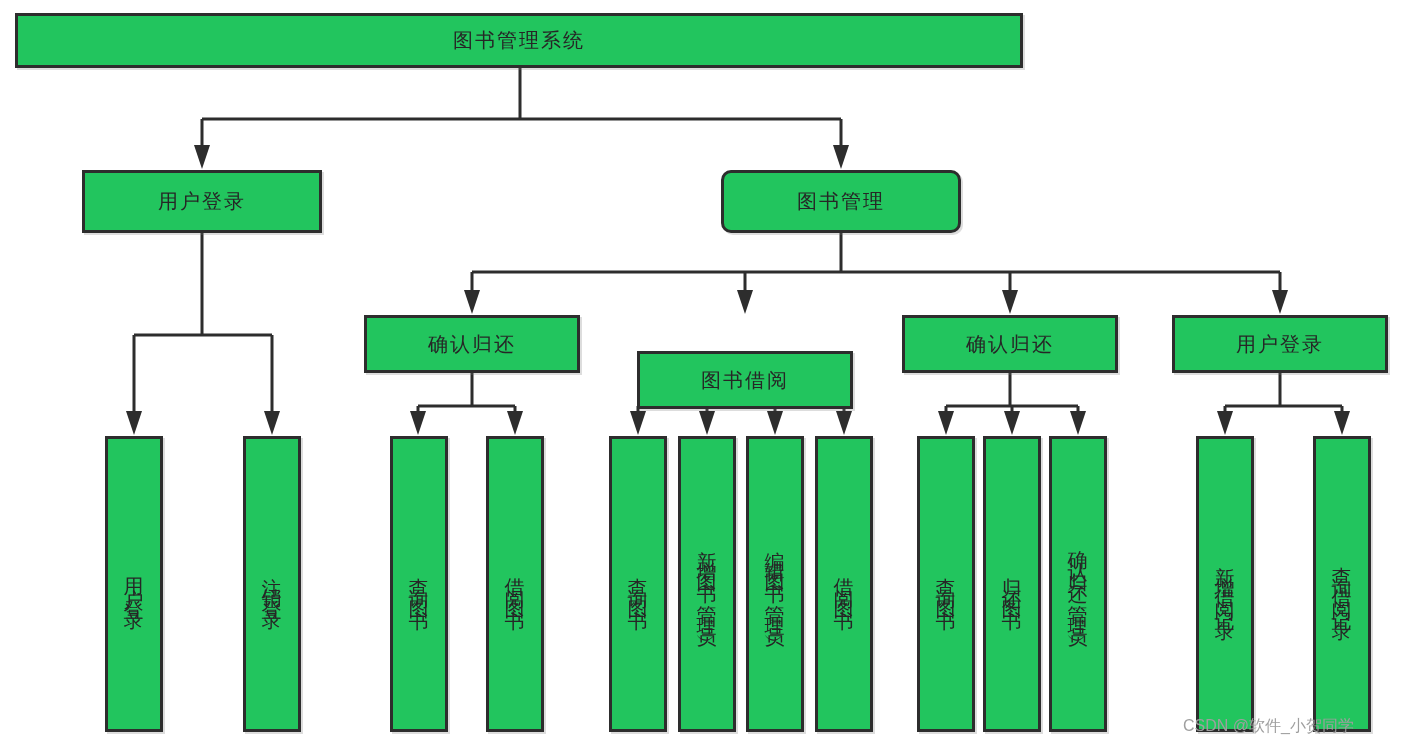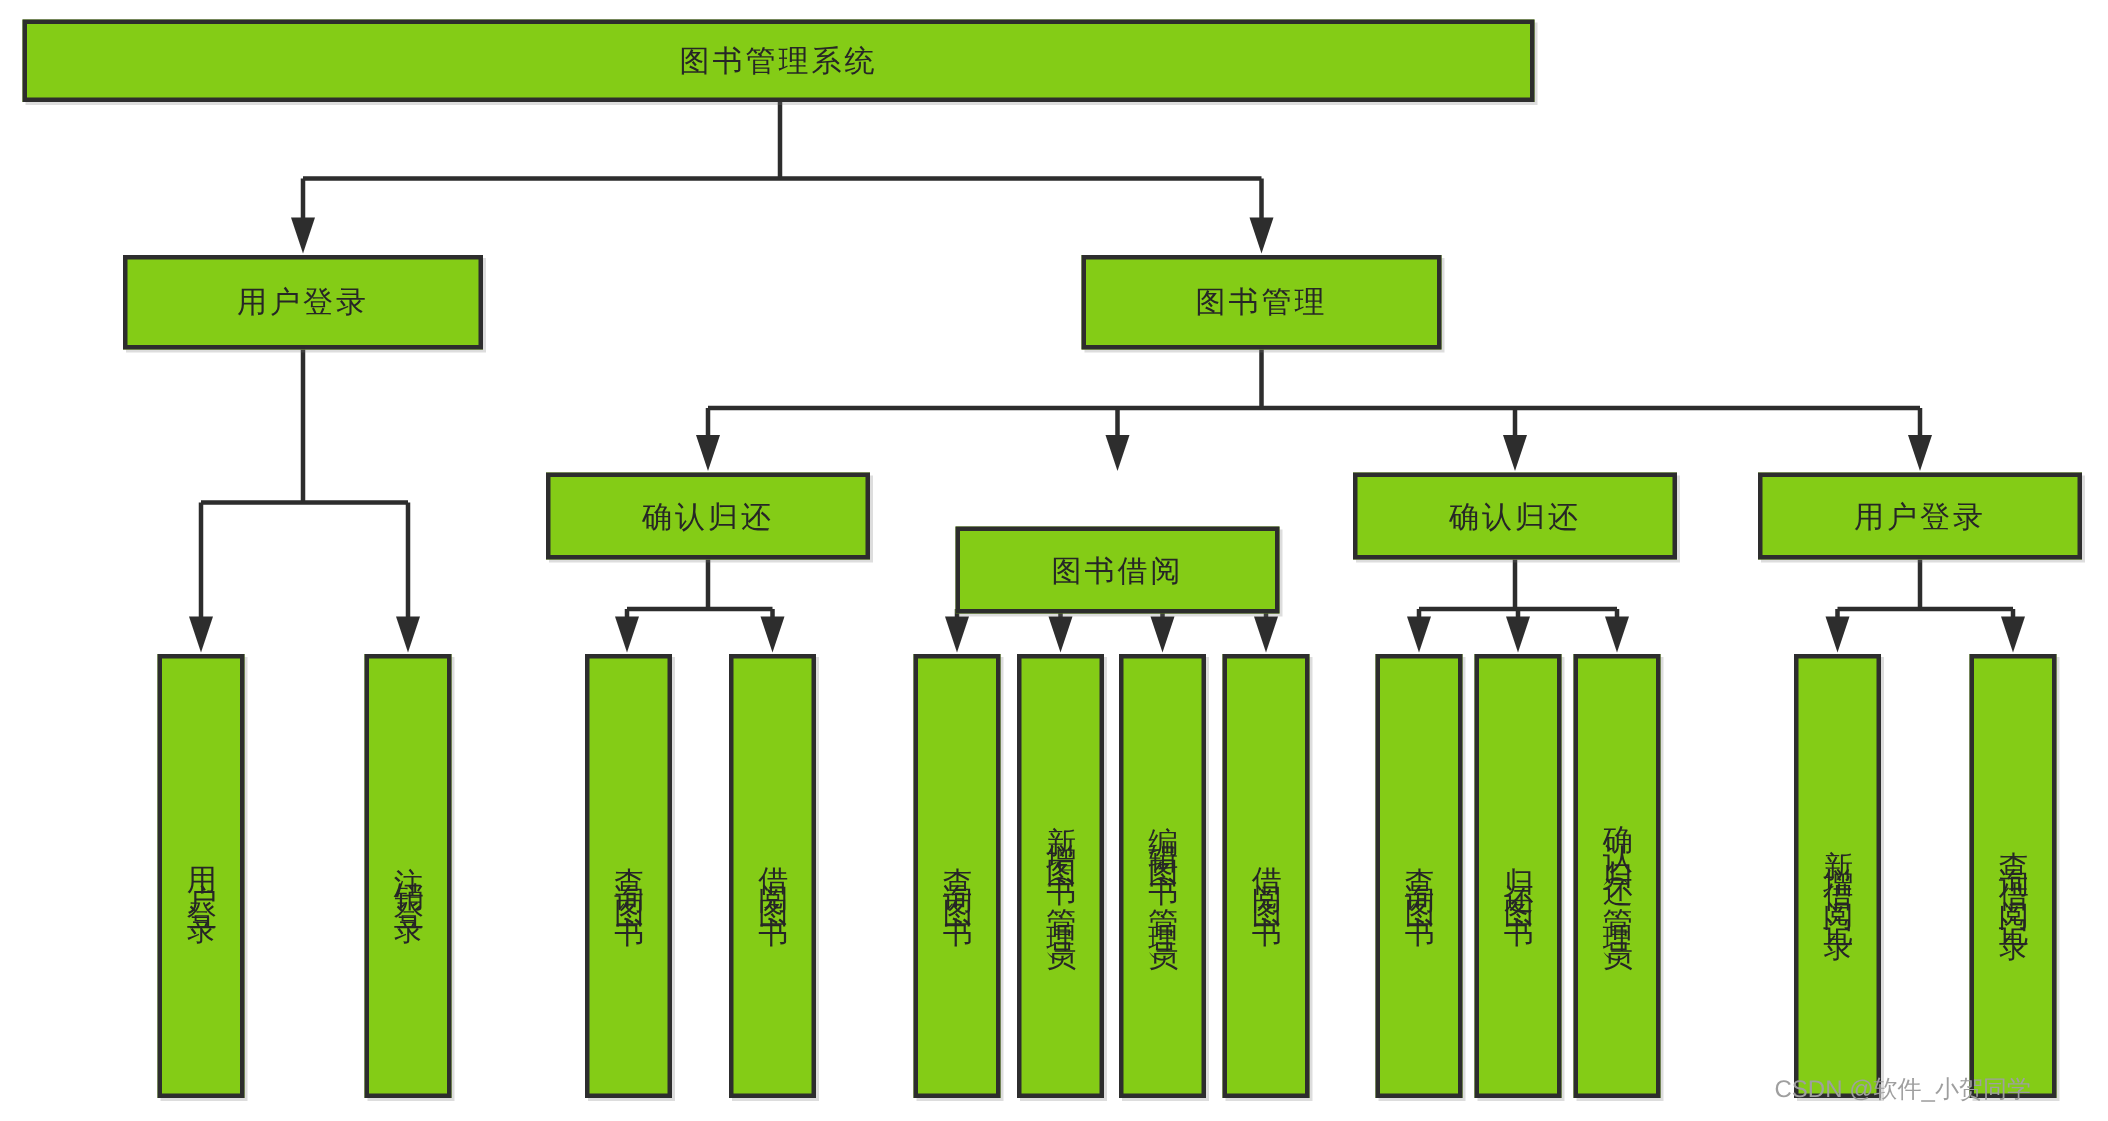--- a/index.html
+++ b/index.html
@@ -13,32 +13,32 @@
   }
   #connectors {
     position: absolute;
     left: 0; top: 0;
     width: 1405px; height: 747px;
   }
   .node {
     position: absolute;
     box-sizing: border-box;
     border: 3px solid #2d2d2d;
-    background: #84cc16;
+    background: #22c55e;
     display: flex;
     align-items: center;
     justify-content: center;
     color: #262626;
     font-size: 20px;
     letter-spacing: 2px;
     box-shadow: 2px 2px 0 rgba(120,120,120,0.25);
   }
   .node-root   { left: 15px;   top: 13px;  width: 1008px; height: 55px; }
   .node-l2a    { left: 82px;   top: 170px; width: 240px;  height: 63px; }
-  .node-l2b    { left: 721px;  top: 170px; width: 240px;  height: 63px; }
+  .node-l2b    { left: 721px;  top: 170px; width: 240px;  height: 63px; border-radius: 10px; }
   .node-l3     { top: 315px; width: 216px; height: 58px; }
   .node-l3a    { left: 364px; }
   .node-l3b    { left: 637px; margin-top: 36px; }
   .node-l3c    { left: 902px; }
   .node-l3d    { left: 1172px; }
   .leaf {
     top: 436px;
     width: 58px;
     height: 296px;
   }

